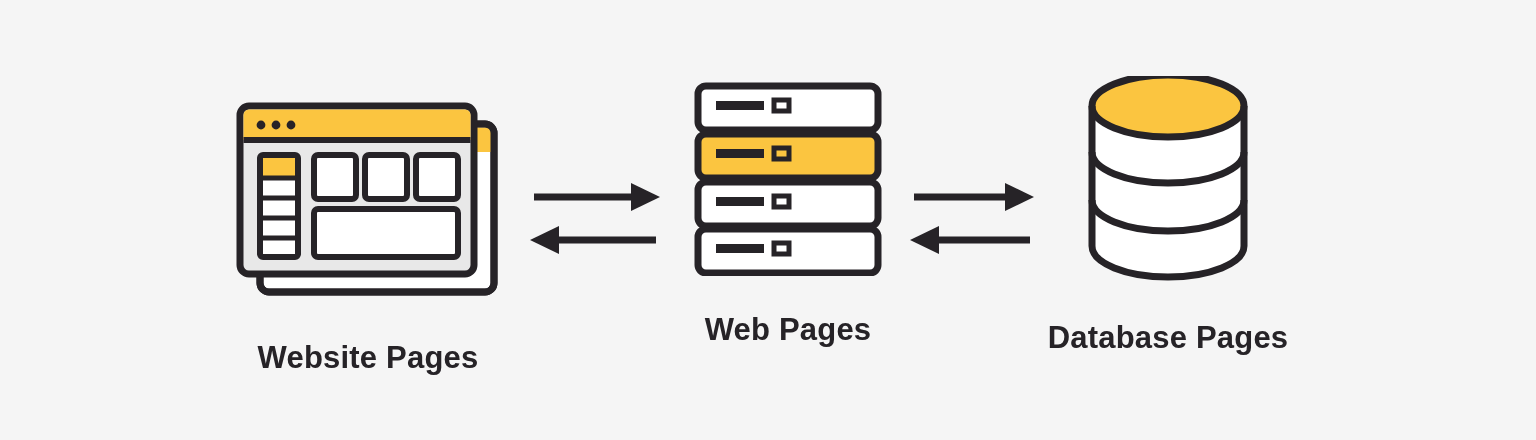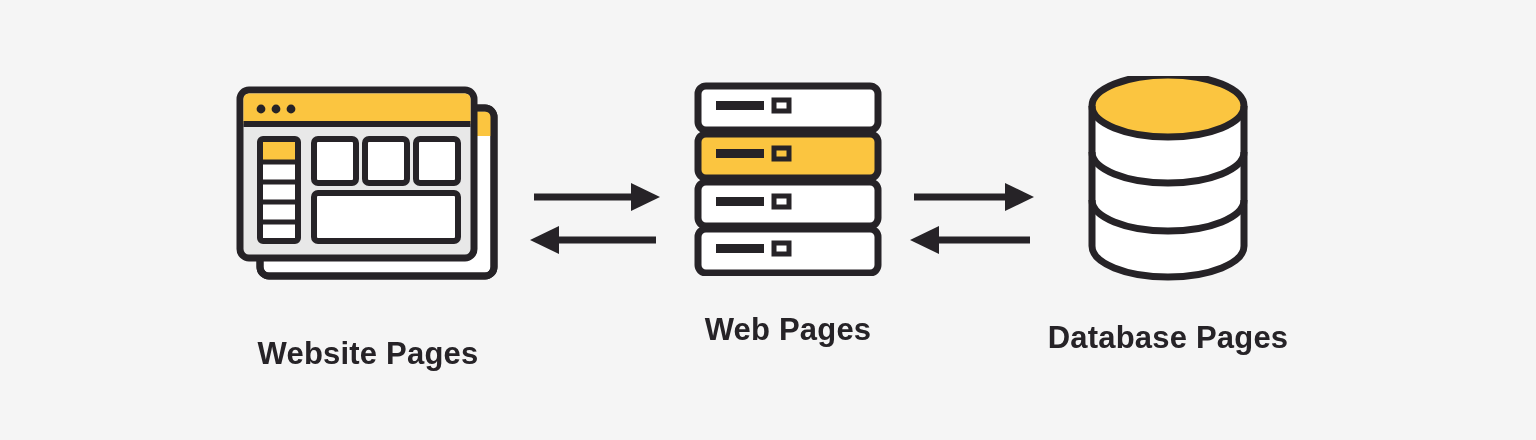--- a/index.html
+++ b/index.html
@@ -37,23 +37,22 @@
     color: #262327;
     text-align: center;
     white-space: nowrap;
     line-height: 1;
   }
   .arrow-group {
     position: absolute;
   }
   #node-website-pages {
     left: 232px;
-    top: 82px;
+    top: 98px;
     width: 272px;
-    gap: 12px;
   }
   #node-website-pages .node-label { margin-top: 40px; }
   #node-web-server {
     left: 690px;
     top: 82px;
     width: 196px;
   }
   #node-web-server .node-label { margin-top: 34px; }
   #node-database-server {
     left: 1062px;

